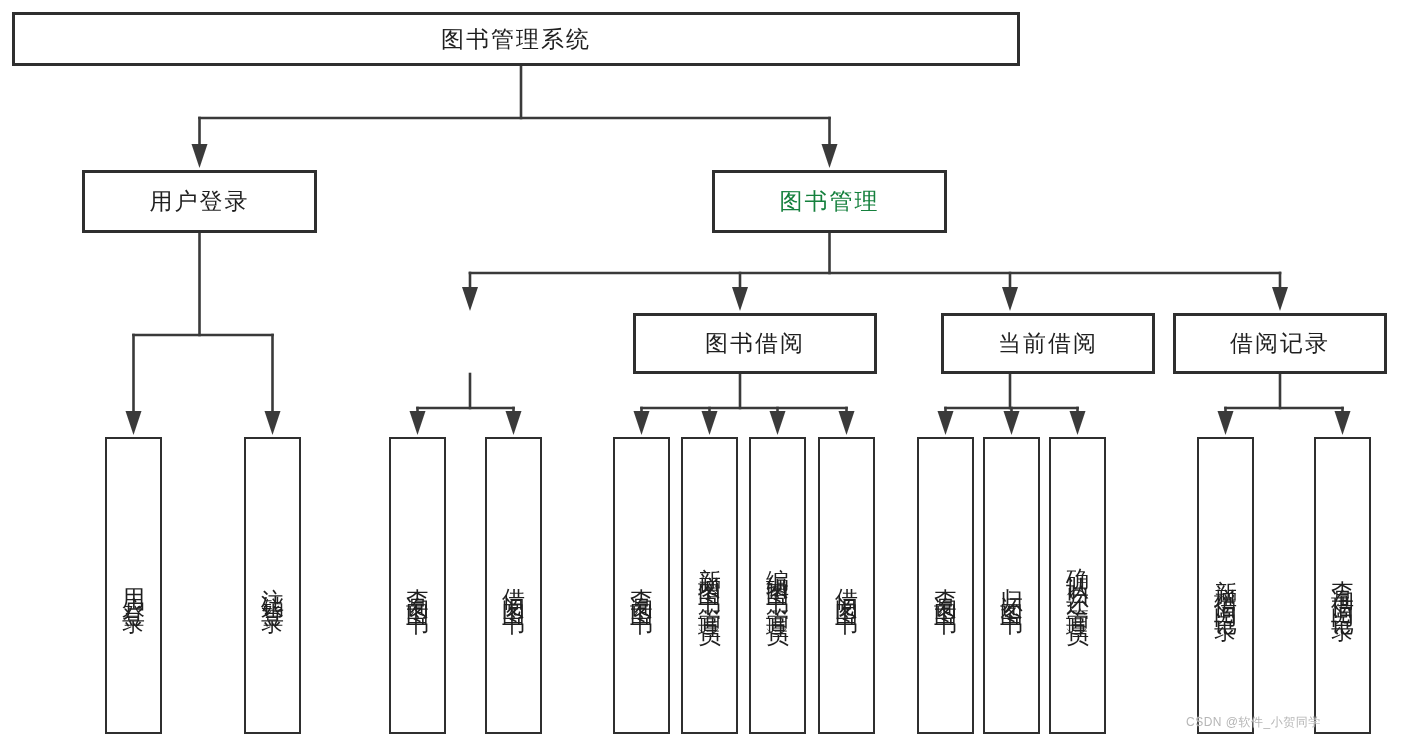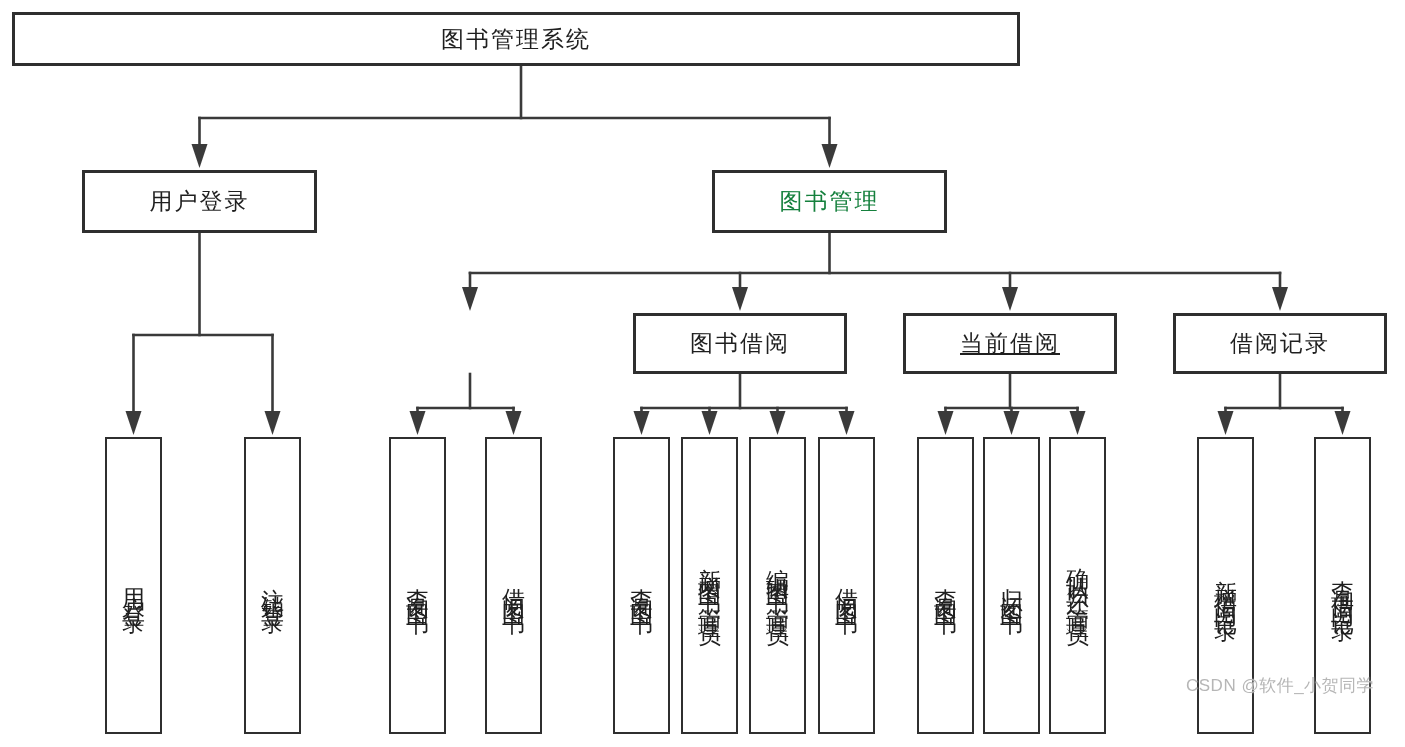--- a/index.html
+++ b/index.html
@@ -37,22 +37,22 @@
     writing-mode: vertical-rl;
     text-orientation: mixed;
     font-size: 23px;
     line-height: 1;
     letter-spacing: 8px;
     white-space: nowrap;
   }
   .watermark {
     position: absolute;
     left: 1186px;
-    top: 674px;
-    font-size: 17px;
+    top: 714px;
+    font-size: 12px;
     letter-spacing: 0.5px;
     white-space: nowrap;
     text-shadow: 0 0 2px #ffffff;
   }
 </style>
 </head>
 <body>
 
 <div class="canvas">
 
@@ -115,24 +115,24 @@
     <span>图书管理系统</span>
   </div>
 
   <div class="node hbox" style="left: 82px; top: 170px; width: 235px; height: 63px; border-color: rgb(47, 47, 47); color: rgb(31, 31, 31);">
     <span>用户登录</span>
   </div>
   <div class="node hbox" style="left: 712px; top: 170px; width: 235px; height: 63px; border-color: rgb(47, 47, 47); color: #15803d;">
     <span>图书管理</span>
   </div>
 
-  <div class="node hbox" style="left: 633px; top: 313px; width: 214px; height: 61px; border-color: rgb(47, 47, 47); color: rgb(31, 31, 31); text-align: center;">
+  <div class="node hbox" style="left: 633px; top: 313px; width: 244px; height: 61px; border-color: rgb(47, 47, 47); color: rgb(31, 31, 31); text-align: center;">
     <span>图书借阅</span>
   </div>
-  <div class="node hbox" style="left: 903px; top: 313px; width: 214px; height: 61px; border-color: rgb(47, 47, 47); color: rgb(31, 31, 31); text-decoration: underline;">
+  <div class="node hbox" style="left: 941px; top: 313px; width: 214px; height: 61px; border-color: rgb(47, 47, 47); color: rgb(31, 31, 31);">
     <span>当前借阅</span>
   </div>
   <div class="node hbox" style="left: 1173px; top: 313px; width: 214px; height: 61px; border-color: rgb(47, 47, 47); color: rgb(31, 31, 31);">
     <span>借阅记录</span>
   </div>
 
   <div class="node leaf" style="left: 105px; top: 437px; width: 57px; height: 297px; border-color: rgb(47, 47, 47); color: rgb(31, 31, 31);">
     <span>用户登录</span>
   </div>
   <div class="node leaf" style="left: 244px; top: 437px; width: 57px; height: 297px; border-color: rgb(47, 47, 47); color: rgb(31, 31, 31);">

